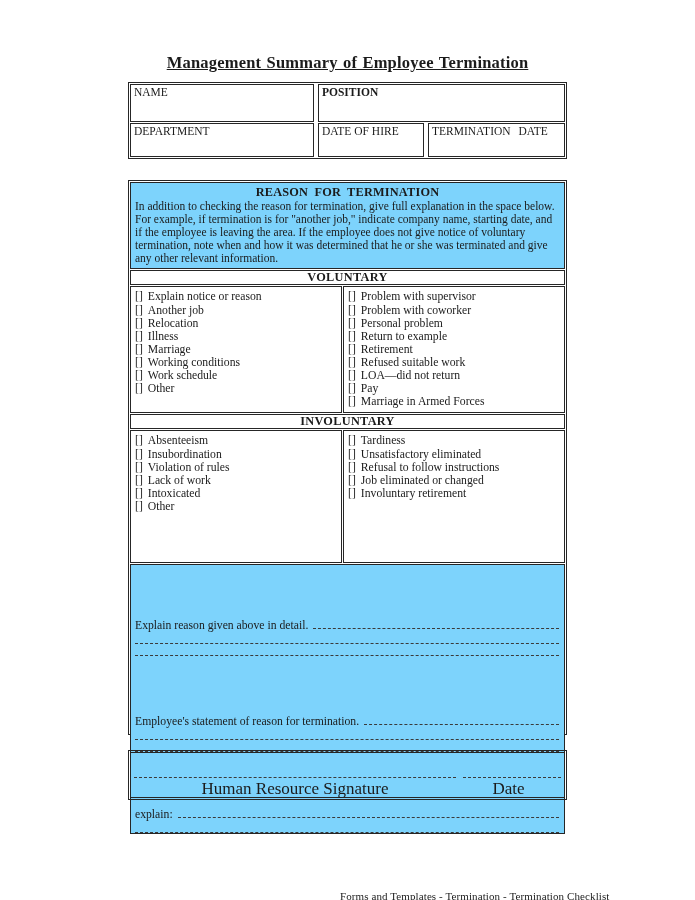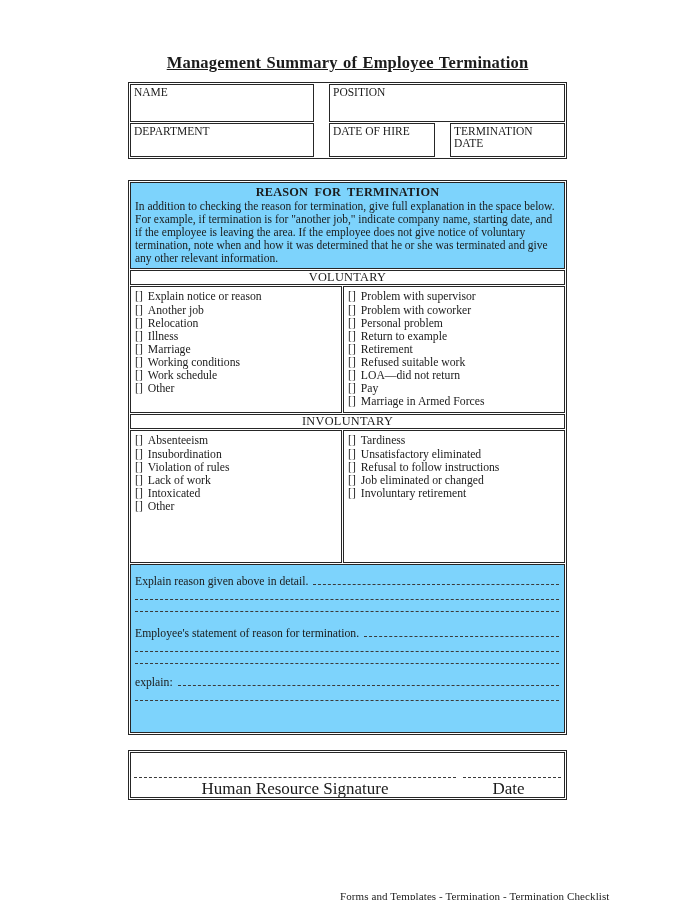--- a/index.html
+++ b/index.html
@@ -15,60 +15,60 @@
     position: absolute; top: 53px; left: 0; width: 695px;
     text-align: center; font-size: 16.5px; font-weight: bold;
     text-decoration: underline; letter-spacing: 0.2px; word-spacing: 1px;
   }
   
   .info-table {
     position: absolute; left: 128px; top: 82px; width: 439px;
     border: 1.5px solid #262626; padding: 1px;
     display: flex; flex-direction: column; gap: 1px;
   }
-  .info-row { display: flex; gap: 15px; }
+  .info-row { display: flex; gap: 4px; }
   .info-cell {
     border: 1px solid #262626; padding: 1px 3px;
     font-size: 11.5px; background: #fff;
   }
   .r1 .info-cell { height: 38px; }
   .r2 .info-cell { height: 34px; }
   .c-name, .c-dept { width: 184px; flex: none; }
-  .c-pos  { flex: 1; }
+  .c-pos  { flex: 1; font-weight: bold; }
   .c-hire { width: 106px; flex: none; }
   .c-term { flex: 1; word-spacing: 5px; }
   
   .main-box {
     position: absolute; left: 128px; top: 180px; width: 439px; height: 555px;
     border: 1.5px solid #262626; padding: 1px;
     display: flex; flex-direction: column; gap: 1px;
   }
   .section { border: 1px solid #262626; background: #7dd3fc; }
   .intro { padding: 2px 4px 3px 4px; }
   .reason-header {
     text-align: center; font-weight: bold; font-size: 12.3px;
     word-spacing: 3px; letter-spacing: 0.2px;
   }
   .reason-intro { font-size: 11.5px; line-height: 13.1px; text-align: left; }
   .band {
-    text-align: center; font-weight: normal; font-size: 12.3px;
+    text-align: center; font-weight: bold; font-size: 12.3px;
     height: 15px; line-height: 13.5px; letter-spacing: 0.3px;
     border: 1px solid #262626; flex: none;
   }
   .cb-row { display: flex; gap: 1px; flex: none; }
   .cb-row.vol { height: 127px; }
   .cb-row.invol { height: 133px; }
   .cb-col { border: 1px solid #262626; padding: 3px 4px 0 4px; background: #fff; }
   .cb-col.left { width: 212px; flex: none; }
   .cb-col.right { flex: 1; }
   .cb-item { display: flex; font-size: 11.7px; line-height: 13.1px; }
   .cb-box { flex: none; margin-right: 5px; }
   
   .explain { flex: 1; padding: 9px 5px 0 4px; font-size: 11.7px; }
-  .inline-row { display: flex; align-items: baseline; height: 13px; }
+  .inline-row { display: flex; align-items: baseline; height: 13px; margin-top: 44px; }
   .inline-row .lbl { white-space: nowrap; }
   .fill { flex: 1; border-bottom: 1px dashed #3a3a3a; height: 11px; margin-left: 5px; }
   .blank { border-bottom: 1px dashed #3a3a3a; height: 12.5px; }
   .sp14 { height: 14px; }
   .sp12 { height: 11px; }
   .qline { height: 13px; white-space: nowrap; }
   
   .sig-box {
     position: absolute; left: 128px; top: 750px; width: 439px; height: 50px;
     border: 1.5px solid #262626; padding: 1px;

